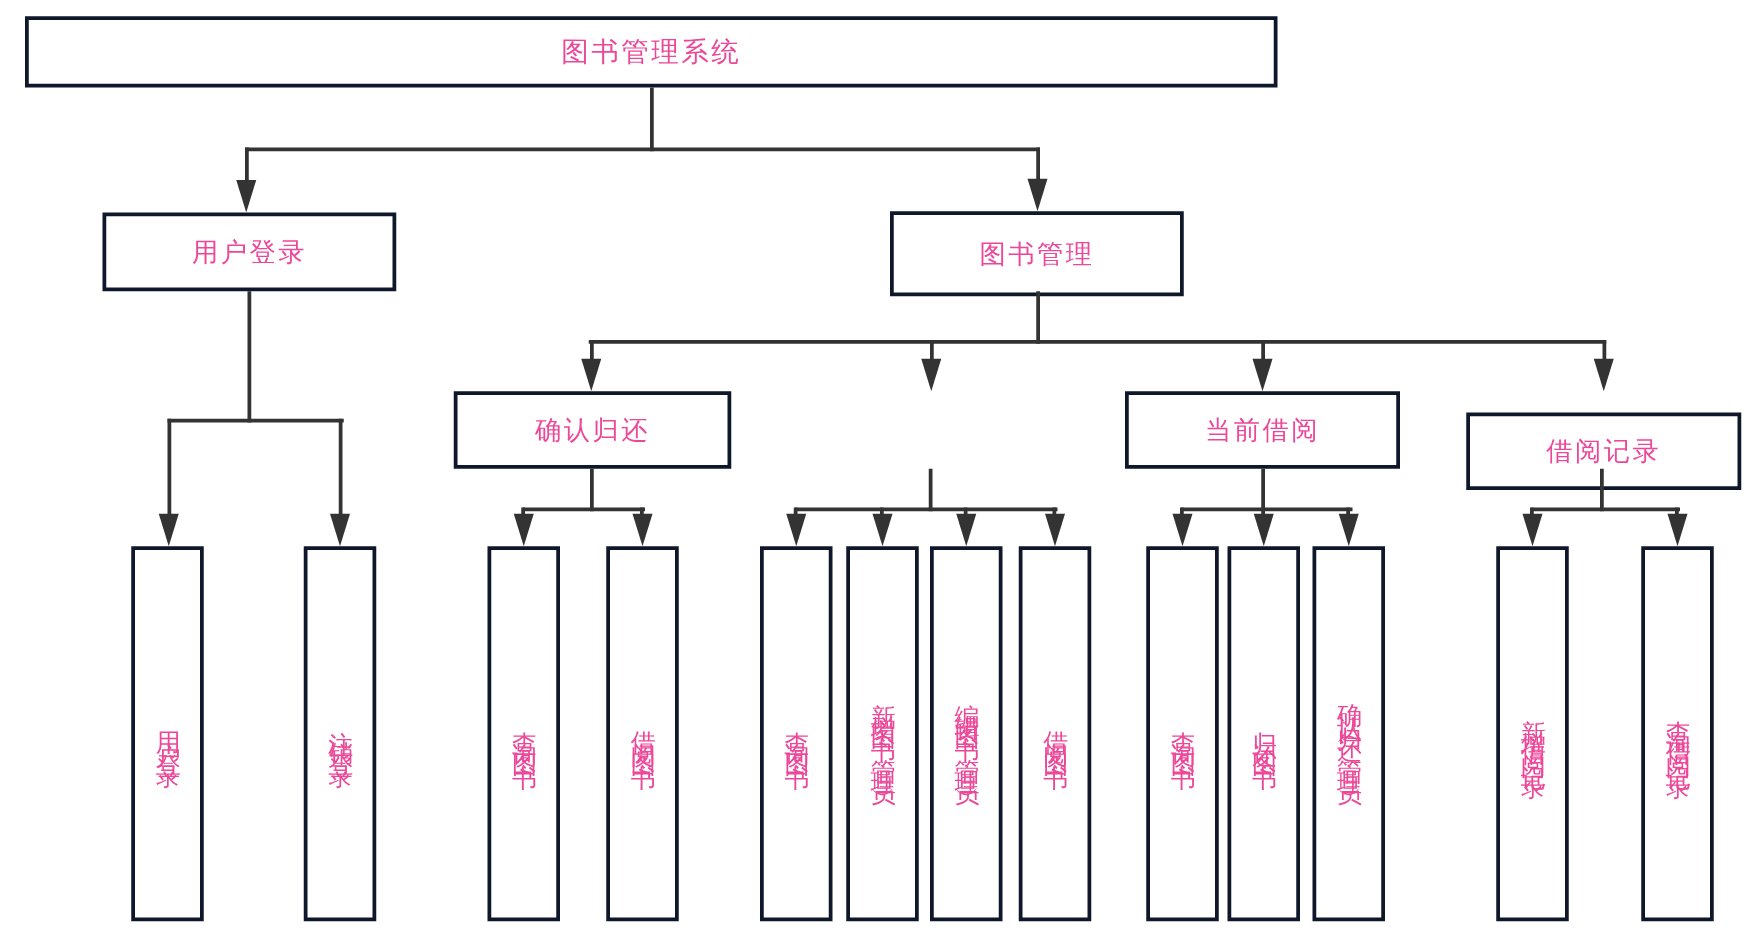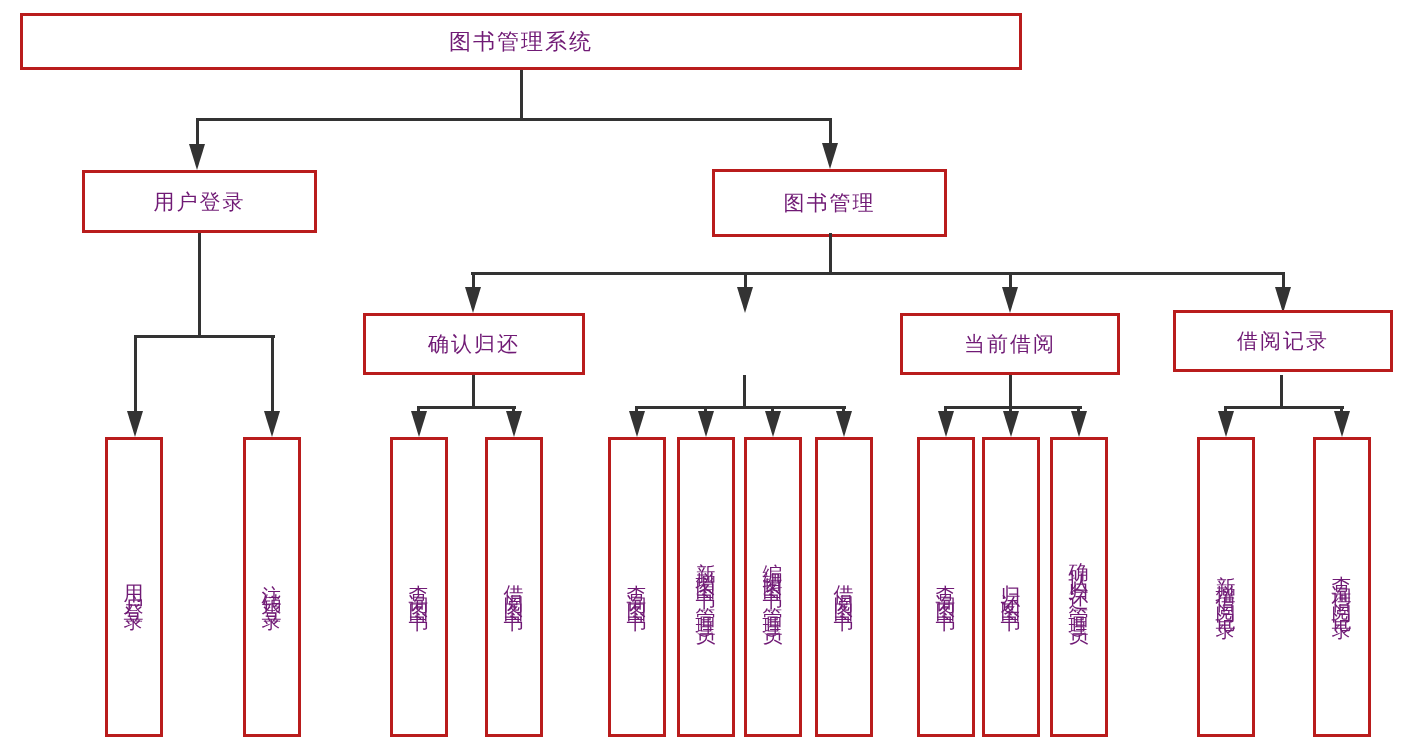--- a/index.html
+++ b/index.html
@@ -7,23 +7,23 @@
     position: relative;
     width: 1405px;
     height: 747px;
     background: #ffffff;
     font-family: "Liberation Sans", sans-serif;
     overflow: hidden;
   }
   .node {
     position: absolute;
     box-sizing: border-box;
-    border: 3px solid #b91c1c;
+    border: 3px solid #0f172a;
     background: #ffffff;
-    color: #701a75;
+    color: #ec4899;
     display: flex;
     align-items: center;
     justify-content: center;
     text-align: center;
   }
   .h-node { font-size: 21px; letter-spacing: 2px; }
   .root-node { font-size: 22px; }
   .v-node {
     writing-mode: vertical-rl;
     text-orientation: mixed;
@@ -80,21 +80,21 @@
   <div class="arrow" style="left:465px; top:287px;"></div>
   <div class="line" style="left:744px; top:272px; width:3px; height:17px;"></div>
   <div class="arrow" style="left:737px; top:287px;"></div>
   <div class="line" style="left:1009px; top:272px; width:3px; height:17px;"></div>
   <div class="arrow" style="left:1002px; top:287px;"></div>
   <div class="line" style="left:1282px; top:272px; width:3px; height:17px;"></div>
   <div class="arrow" style="left:1275px; top:287px;"></div>
 
   <div class="node h-node" style="left:363px; top:313px; width:222px; height:62px;">确认归还</div>
   <div class="node h-node" style="left:900px; top:313px; width:220px; height:62px;">当前借阅</div>
-  <div class="node h-node" style="left:1173px; top:310px; width:220px; height:62px;">借阅记录</div>
+  <div class="node h-node" style="left:1173px; top:330px; width:220px; height:62px;">借阅记录</div>
 
   <div class="line" style="left:472px; top:375px; width:3px; height:34px;"></div>
   <div class="line" style="left:418px; top:406px; width:98px; height:3px;"></div>
   <div class="line" style="left:743px; top:375px; width:3px; height:34px;"></div>
   <div class="line" style="left:636px; top:406px; width:210px; height:3px;"></div>
   <div class="line" style="left:1009px; top:375px; width:3px; height:34px;"></div>
   <div class="line" style="left:945px; top:406px; width:137px; height:3px;"></div>
   <div class="line" style="left:1280px; top:375px; width:3px; height:34px;"></div>
   <div class="line" style="left:1225px; top:406px; width:119px; height:3px;"></div>
 

